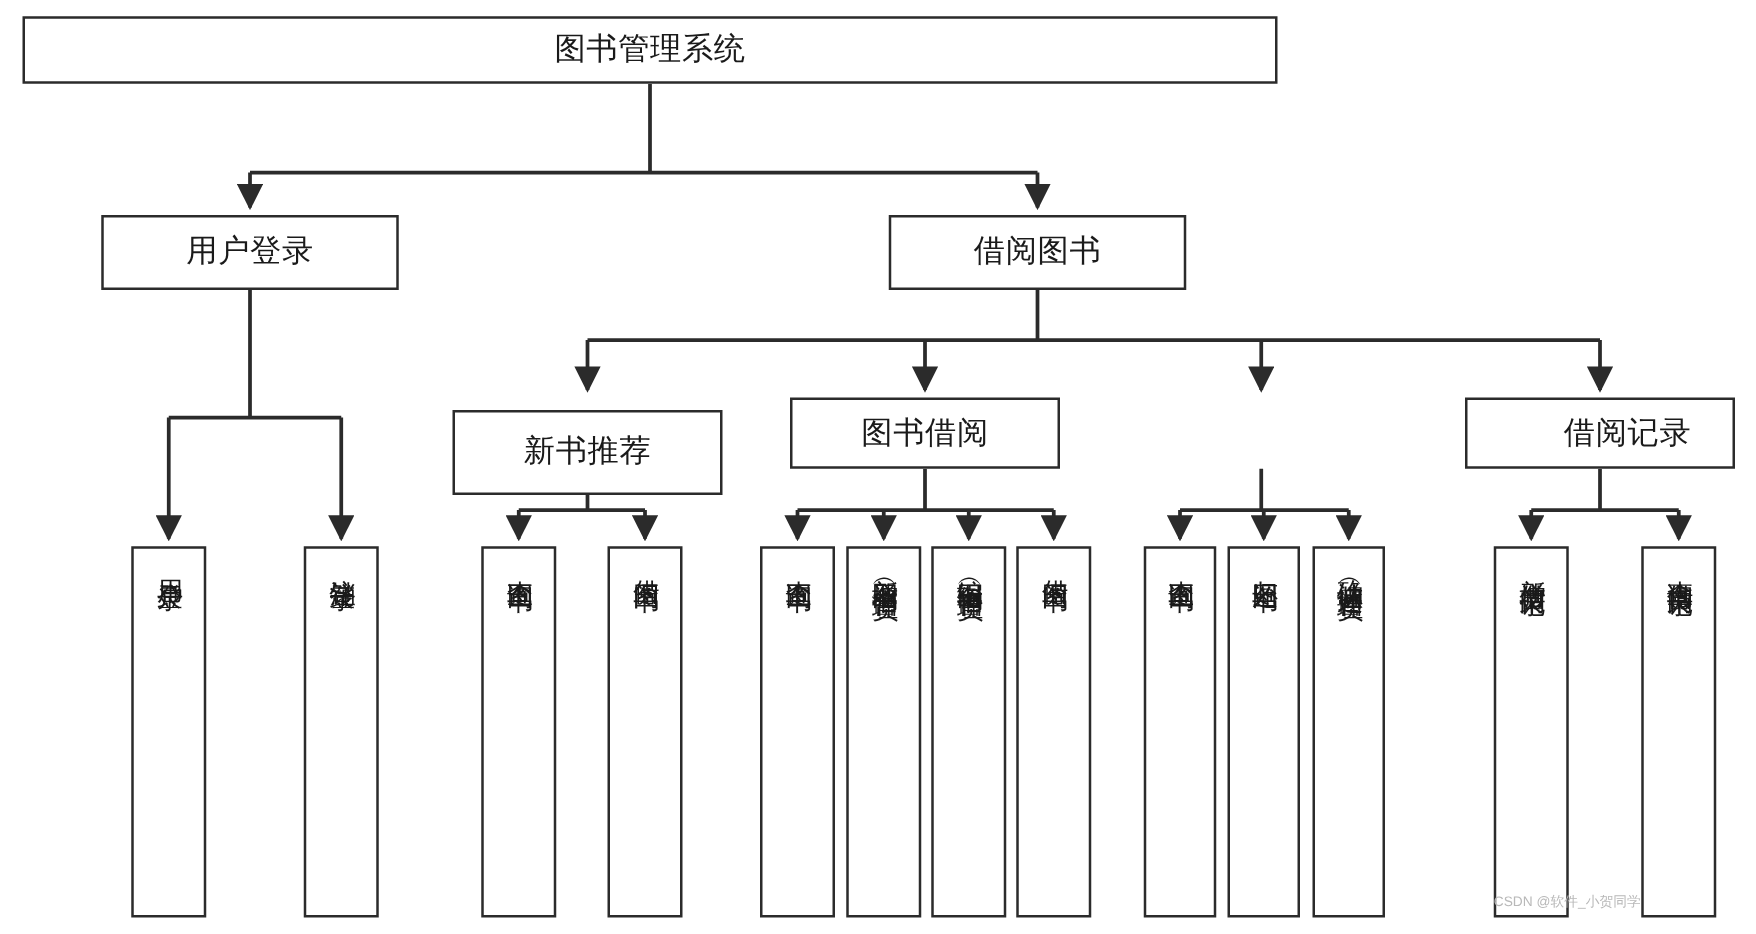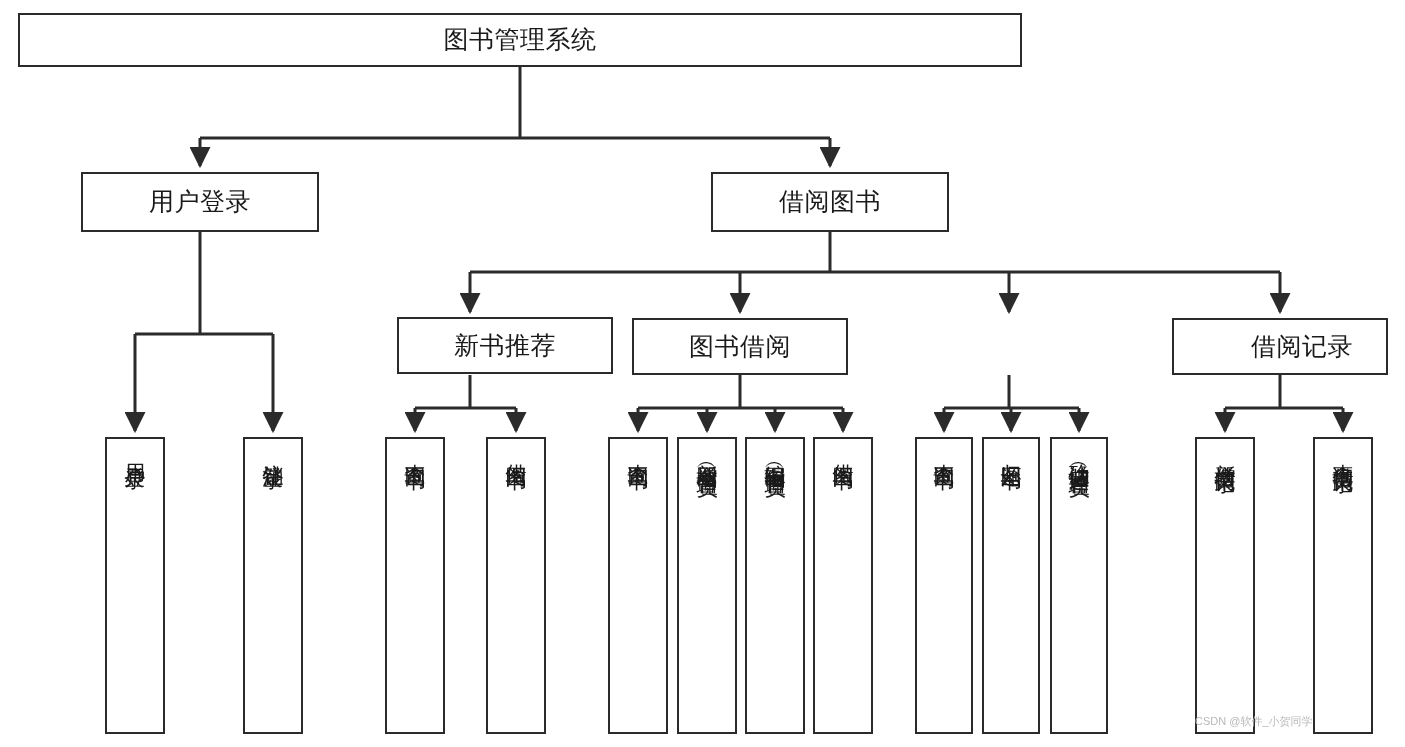--- a/index.html
+++ b/index.html
@@ -130,21 +130,21 @@
     <span class="node-label-h">图书管理系统</span>
   </div>
 
   <div class="node-box" id="box-l1-0" style="left: 81px; top: 172px; width: 238px; height: 60px;">
     <span class="node-label-h">用户登录</span>
   </div>
   <div class="node-box" id="box-l1-1" style="left: 711px; top: 172px; width: 238px; height: 60px;">
     <span class="node-label-h">借阅图书</span>
   </div>
 
-  <div class="node-box" id="box-l2-0" style="left: 362px; top: 317px; width: 216px; height: 57px; margin-left: 35px;">
+  <div class="node-box" id="box-l2-0" style="left: 362px; top: 328px; width: 216px; height: 68px;">
     <span class="node-label-h">新书推荐</span>
   </div>
   <div class="node-box" id="box-l2-1" style="left: 632px; top: 318px; width: 216px; height: 57px;">
     <span class="node-label-h">图书借阅</span>
   </div>
   <div class="node-box" id="box-l2-3" style="left: 1172px; top: 318px; width: 216px; height: 57px; padding-left: 44px;">
     <span class="node-label-h">借阅记录</span>
   </div>
 
   <div class="leaf-box" id="box-leaf-0" style="left: 105px; top: 437px; width: 60px; height: 297px;">

